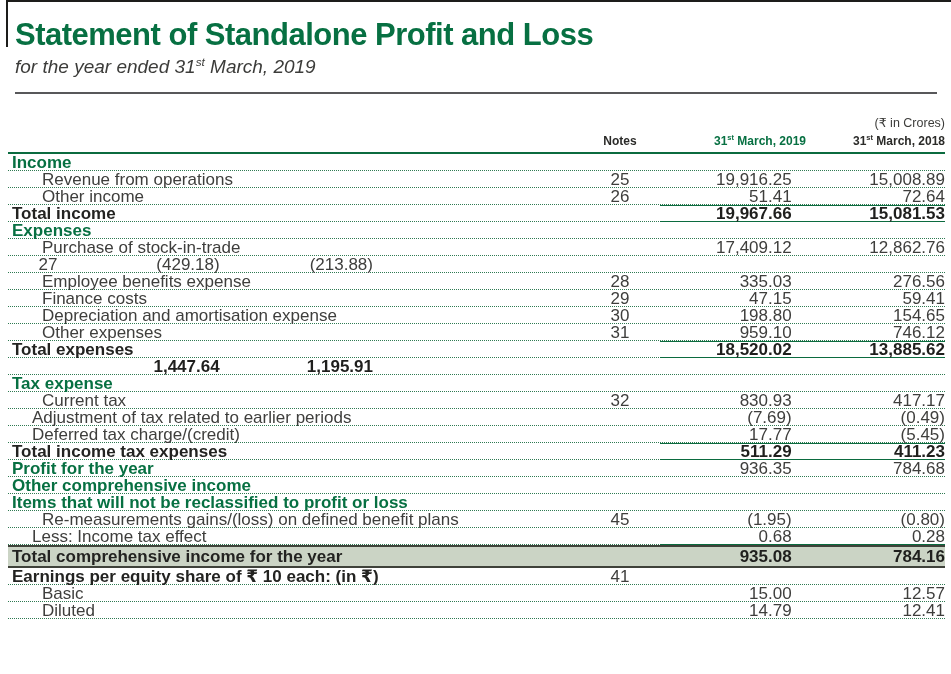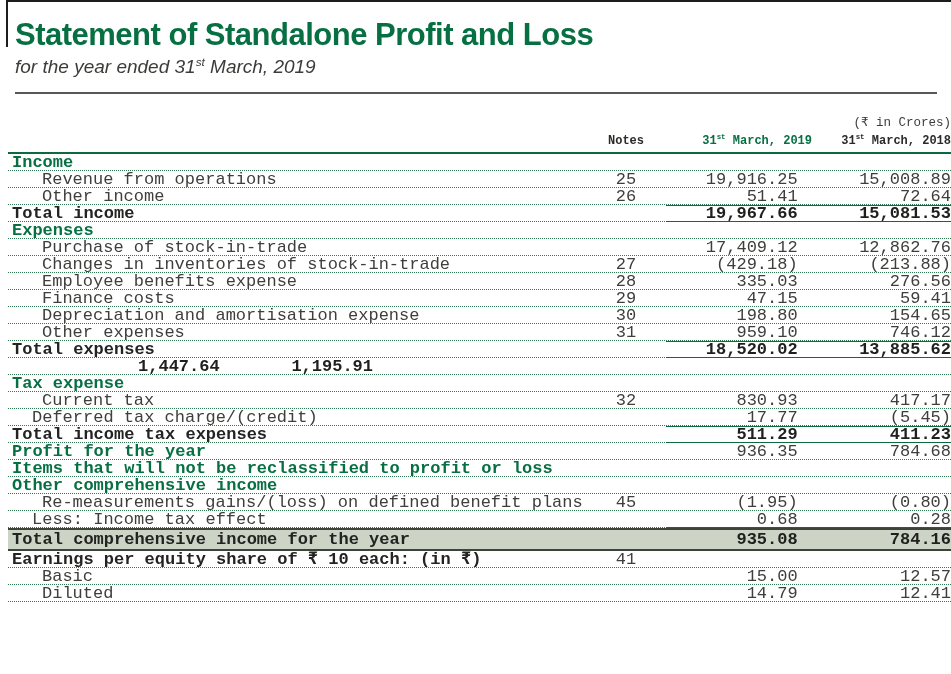--- a/index.html
+++ b/index.html
@@ -26,21 +26,21 @@
 
   .header-block{padding:18px 14px 0 15px;}
   .page-title{
     color:var(--brand-green);font-size:31px;font-weight:bold;
     letter-spacing:-0.5px;line-height:34px;
   }
   .page-subtitle{font-size:19px;color:#3C3C3A;margin-top:4px;line-height:22px;font-style:italic;}
   .page-subtitle sup, .col-head sup{font-size:62%;vertical-align:super;line-height:0;}
   .subtitle-divider{border:none;border-top:2px solid var(--divider-gray);margin-top:14px;}
 
-  .table-wrap{margin:0 0 0 8px;font-family:Liberation Mono, monospace;}
+  .table-wrap{margin:0 6px 0 8px;}
   .crores-note{
     text-align:right;font-size:12.5px;color:#3C3C3A;
     margin-top:22px;line-height:14px;
   }
   .head-row{display:flex;align-items:flex-end;margin-top:3px;padding-bottom:3px;}
   .head-row .desc{flex:1;}
   .head-row .note{width:80px;text-align:center;}
   .head-row .v1{width:146px;text-align:right;}
   .head-row .v2{width:139px;text-align:right;}
   .col-head{font-size:12px;font-weight:bold;color:#2B2B29;line-height:16px;}
@@ -144,21 +144,20 @@
   </div>
       <div class="row style-item">
     <div class="desc" style="padding-left: 34px;"><span class="lbl">Purchase of stock-in-trade</span></div>
     <div class="note"></div>
     <div class="nums">
       <div class="v1">17,409.12</div>
       <div class="v2">12,862.76</div>
     </div>
   </div>
       <div class="row style-item">
-    <div class="desc" style="padding-left: 34px;"><span class="lbl">Changes in inventories of stock-in-trade</span></div>
     <div class="note">27</div>
     <div class="nums">
       <div class="v1">(429.18)</div>
       <div class="v2">(213.88)</div>
     </div>
   </div>
       <div class="row style-item">
     <div class="desc" style="padding-left: 34px;"><span class="lbl">Employee benefits expense</span></div>
     <div class="note">28</div>
     <div class="nums">
@@ -215,20 +214,28 @@
   </div>
       <div class="row style-item">
     <div class="desc" style="padding-left: 34px;"><span class="lbl">Current tax</span></div>
     <div class="note">32</div>
     <div class="nums">
       <div class="v1">830.93</div>
       <div class="v2">417.17</div>
     </div>
   </div>
       <div class="row style-item">
+    <div class="desc" style="padding-left: 24px;"><span class="lbl">Adjustment of tax related to earlier periods</span></div>
+    <div class="note"></div>
+    <div class="nums">
+      <div class="v1">(7.69)</div>
+      <div class="v2">(0.49)</div>
+    </div>
+  </div>
+      <div class="row style-item">
     <div class="desc" style="padding-left: 24px;"><span class="lbl">Deferred tax charge/(credit)</span></div>
     <div class="note"></div>
     <div class="nums">
       <div class="v1">17.77</div>
       <div class="v2">(5.45)</div>
     </div>
   </div>
       <div class="row style-total">
     <div class="desc" style="padding-left: 4px;"><span class="lbl">Total income tax expenses</span></div>
     <div class="note"></div>
@@ -239,29 +246,29 @@
   </div>
       <div class="row style-profit">
     <div class="desc" style="padding-left: 4px;"><span class="lbl">Profit for the year</span></div>
     <div class="note"></div>
     <div class="nums">
       <div class="v1">936.35</div>
       <div class="v2">784.68</div>
     </div>
   </div>
       <div class="row style-section">
+    <div class="desc" style="padding-left: 4px;"><span class="lbl">Other comprehensive income</span></div>
+    <div class="note"></div>
+    <div class="nums">
+      <div class="v1"></div>
+      <div class="v2"></div>
+    </div>
+  </div>
+      <div class="row style-section">
     <div class="desc" style="padding-left: 4px;"><span class="lbl">Items that will not be reclassified to profit or loss</span></div>
-    <div class="note"></div>
-    <div class="nums">
-      <div class="v1"></div>
-      <div class="v2"></div>
-    </div>
-  </div>
-      <div class="row style-section">
-    <div class="desc" style="padding-left: 4px;"><span class="lbl">Other comprehensive income</span></div>
     <div class="note"></div>
     <div class="nums">
       <div class="v1"></div>
       <div class="v2"></div>
     </div>
   </div>
       <div class="row style-item">
     <div class="desc" style="padding-left: 34px;"><span class="lbl">Re-measurements gains/(loss) on defined benefit plans</span></div>
     <div class="note">45</div>
     <div class="nums">

